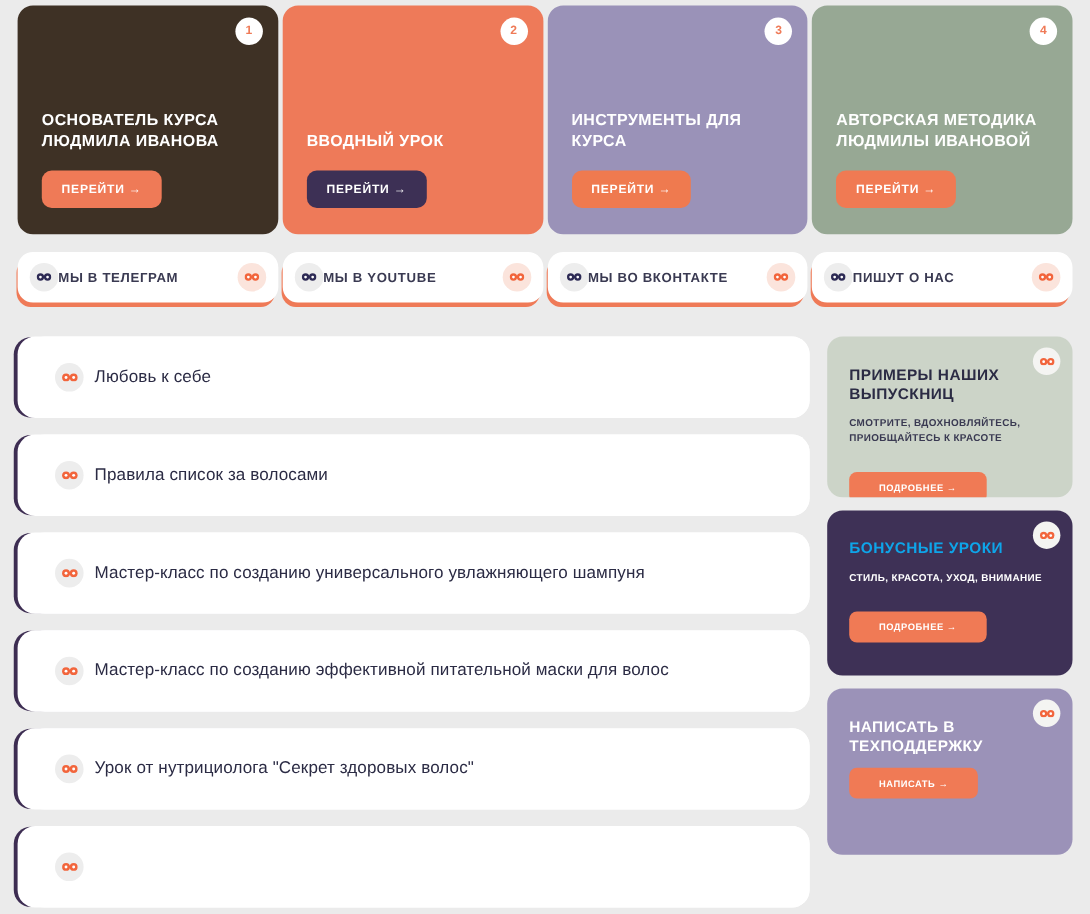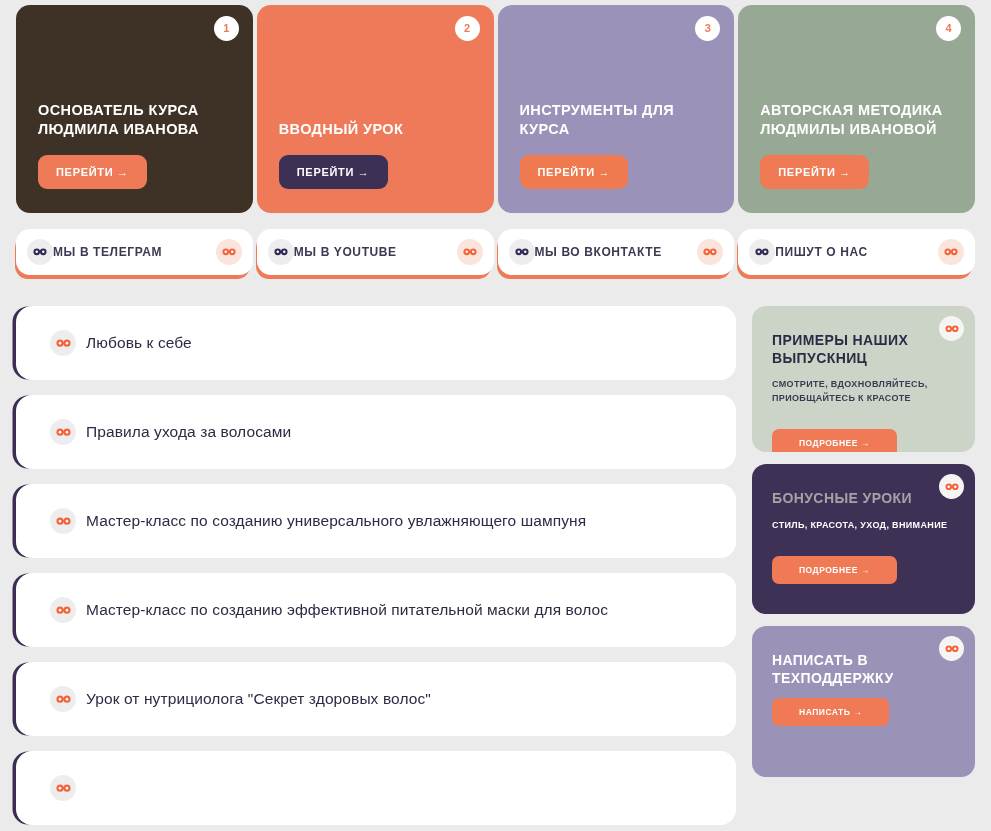--- a/index.html
+++ b/index.html
@@ -365,21 +365,21 @@
           <div class="lesson-content">
             <span class="chip gray">
               <svg class="inf" width="15" height="8.25" viewBox="0 0 26 14">
                 <circle cx="7" cy="7" r="6.2" fill="#f2653c"></circle>
                 <circle cx="19" cy="7" r="6.2" fill="#f2653c"></circle>
                 <circle cx="7" cy="7" r="2.3" fill="#ffffff"></circle>
                 <circle cx="19" cy="7" r="2.3" fill="#ffffff"></circle>
                 <rect x="10" y="5.2" width="6" height="3.6" fill="#f2653c"></rect>
               </svg>
             </span>
-            <span class="lesson-title">Правила ухода за волосами</span>
+            <span class="lesson-title">Правила список за волосами</span>
           </div>
         </div>
         <div class="lesson">
           <div class="lesson-inner"></div>
           <div class="lesson-content">
             <span class="chip gray">
               <svg class="inf" width="15" height="8.25" viewBox="0 0 26 14">
                 <circle cx="7" cy="7" r="6.2" fill="#f2653c"></circle>
                 <circle cx="19" cy="7" r="6.2" fill="#f2653c"></circle>
                 <circle cx="7" cy="7" r="2.3" fill="#ffffff"></circle>
@@ -446,21 +446,21 @@
             </svg>
           </div><div class="promo-title" style="color:#2b2b44">ПРИМЕРЫ НАШИХ ВЫПУСКНИЦ</div><div class="promo-sub" style="color:#3a3a52">СМОТРИТЕ, ВДОХНОВЛЯЙТЕСЬ, ПРИОБЩАЙТЕСЬ К КРАСОТЕ</div><button class="promo-btn">ПОДРОБНЕЕ →</button></div>
         <div class="promo" style="background: rgb(62, 49, 86); height: 150px;"><div class="promo-badge">
             <svg class="inf" width="14" height="7.700000000000001" viewBox="0 0 26 14">
               <circle cx="7" cy="7" r="6.2" fill="#f2653c"></circle>
               <circle cx="19" cy="7" r="6.2" fill="#f2653c"></circle>
               <circle cx="7" cy="7" r="2.3" fill="#ffffff"></circle>
               <circle cx="19" cy="7" r="2.3" fill="#ffffff"></circle>
               <rect x="10" y="5.2" width="6" height="3.6" fill="#f2653c"></rect>
             </svg>
-          </div><div class="promo-title" style="color:#a3a3a3">БОНУСНЫЕ УРОКИ</div><div class="promo-sub" style="color:#ffffff">СТИЛЬ, КРАСОТА, УХОД, ВНИМАНИЕ</div><button class="promo-btn">ПОДРОБНЕЕ →</button></div>
+          </div><div class="promo-title" style="color:#0ea5e9">БОНУСНЫЕ УРОКИ</div><div class="promo-sub" style="color:#ffffff">СТИЛЬ, КРАСОТА, УХОД, ВНИМАНИЕ</div><button class="promo-btn">ПОДРОБНЕЕ →</button></div>
         <div class="promo" style="background: rgb(155, 146, 184); height: 151px;"><div class="promo-badge">
             <svg class="inf" width="14" height="7.700000000000001" viewBox="0 0 26 14">
               <circle cx="7" cy="7" r="6.2" fill="#f2653c"></circle>
               <circle cx="19" cy="7" r="6.2" fill="#f2653c"></circle>
               <circle cx="7" cy="7" r="2.3" fill="#ffffff"></circle>
               <circle cx="19" cy="7" r="2.3" fill="#ffffff"></circle>
               <rect x="10" y="5.2" width="6" height="3.6" fill="#f2653c"></rect>
             </svg>
           </div><div class="promo-title" style="color:#ffffff">НАПИСАТЬ В ТЕХПОДДЕРЖКУ</div><button class="promo-btn">НАПИСАТЬ →</button></div>
       </div>

